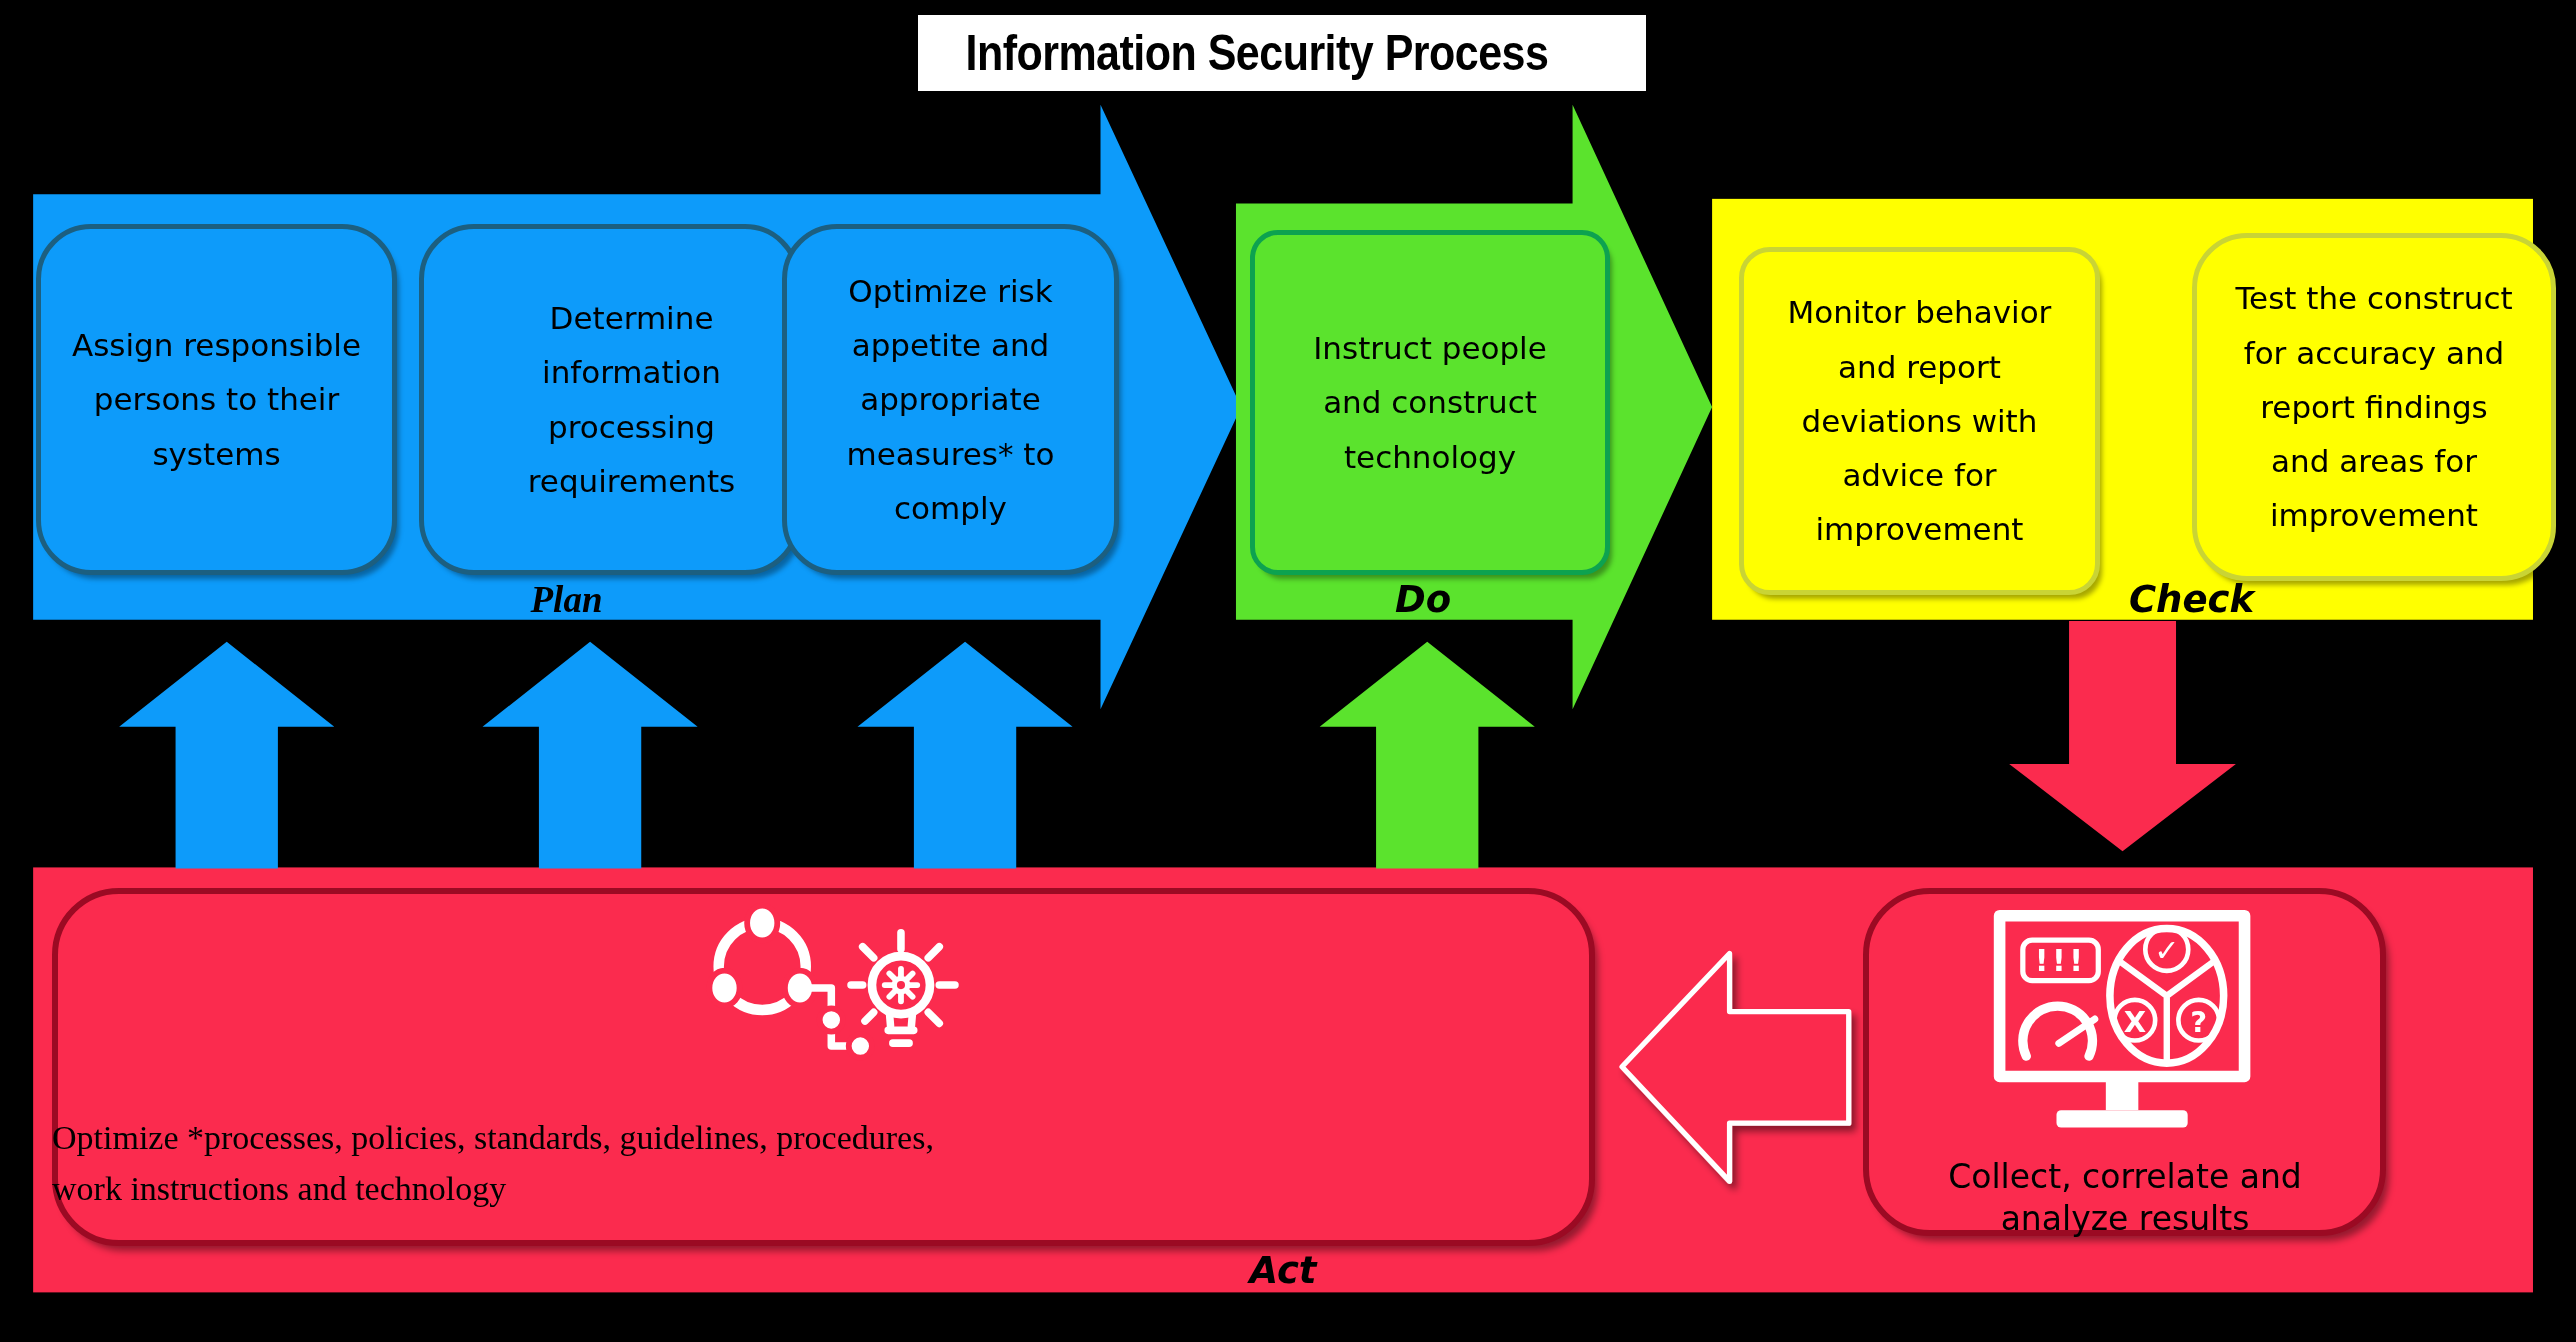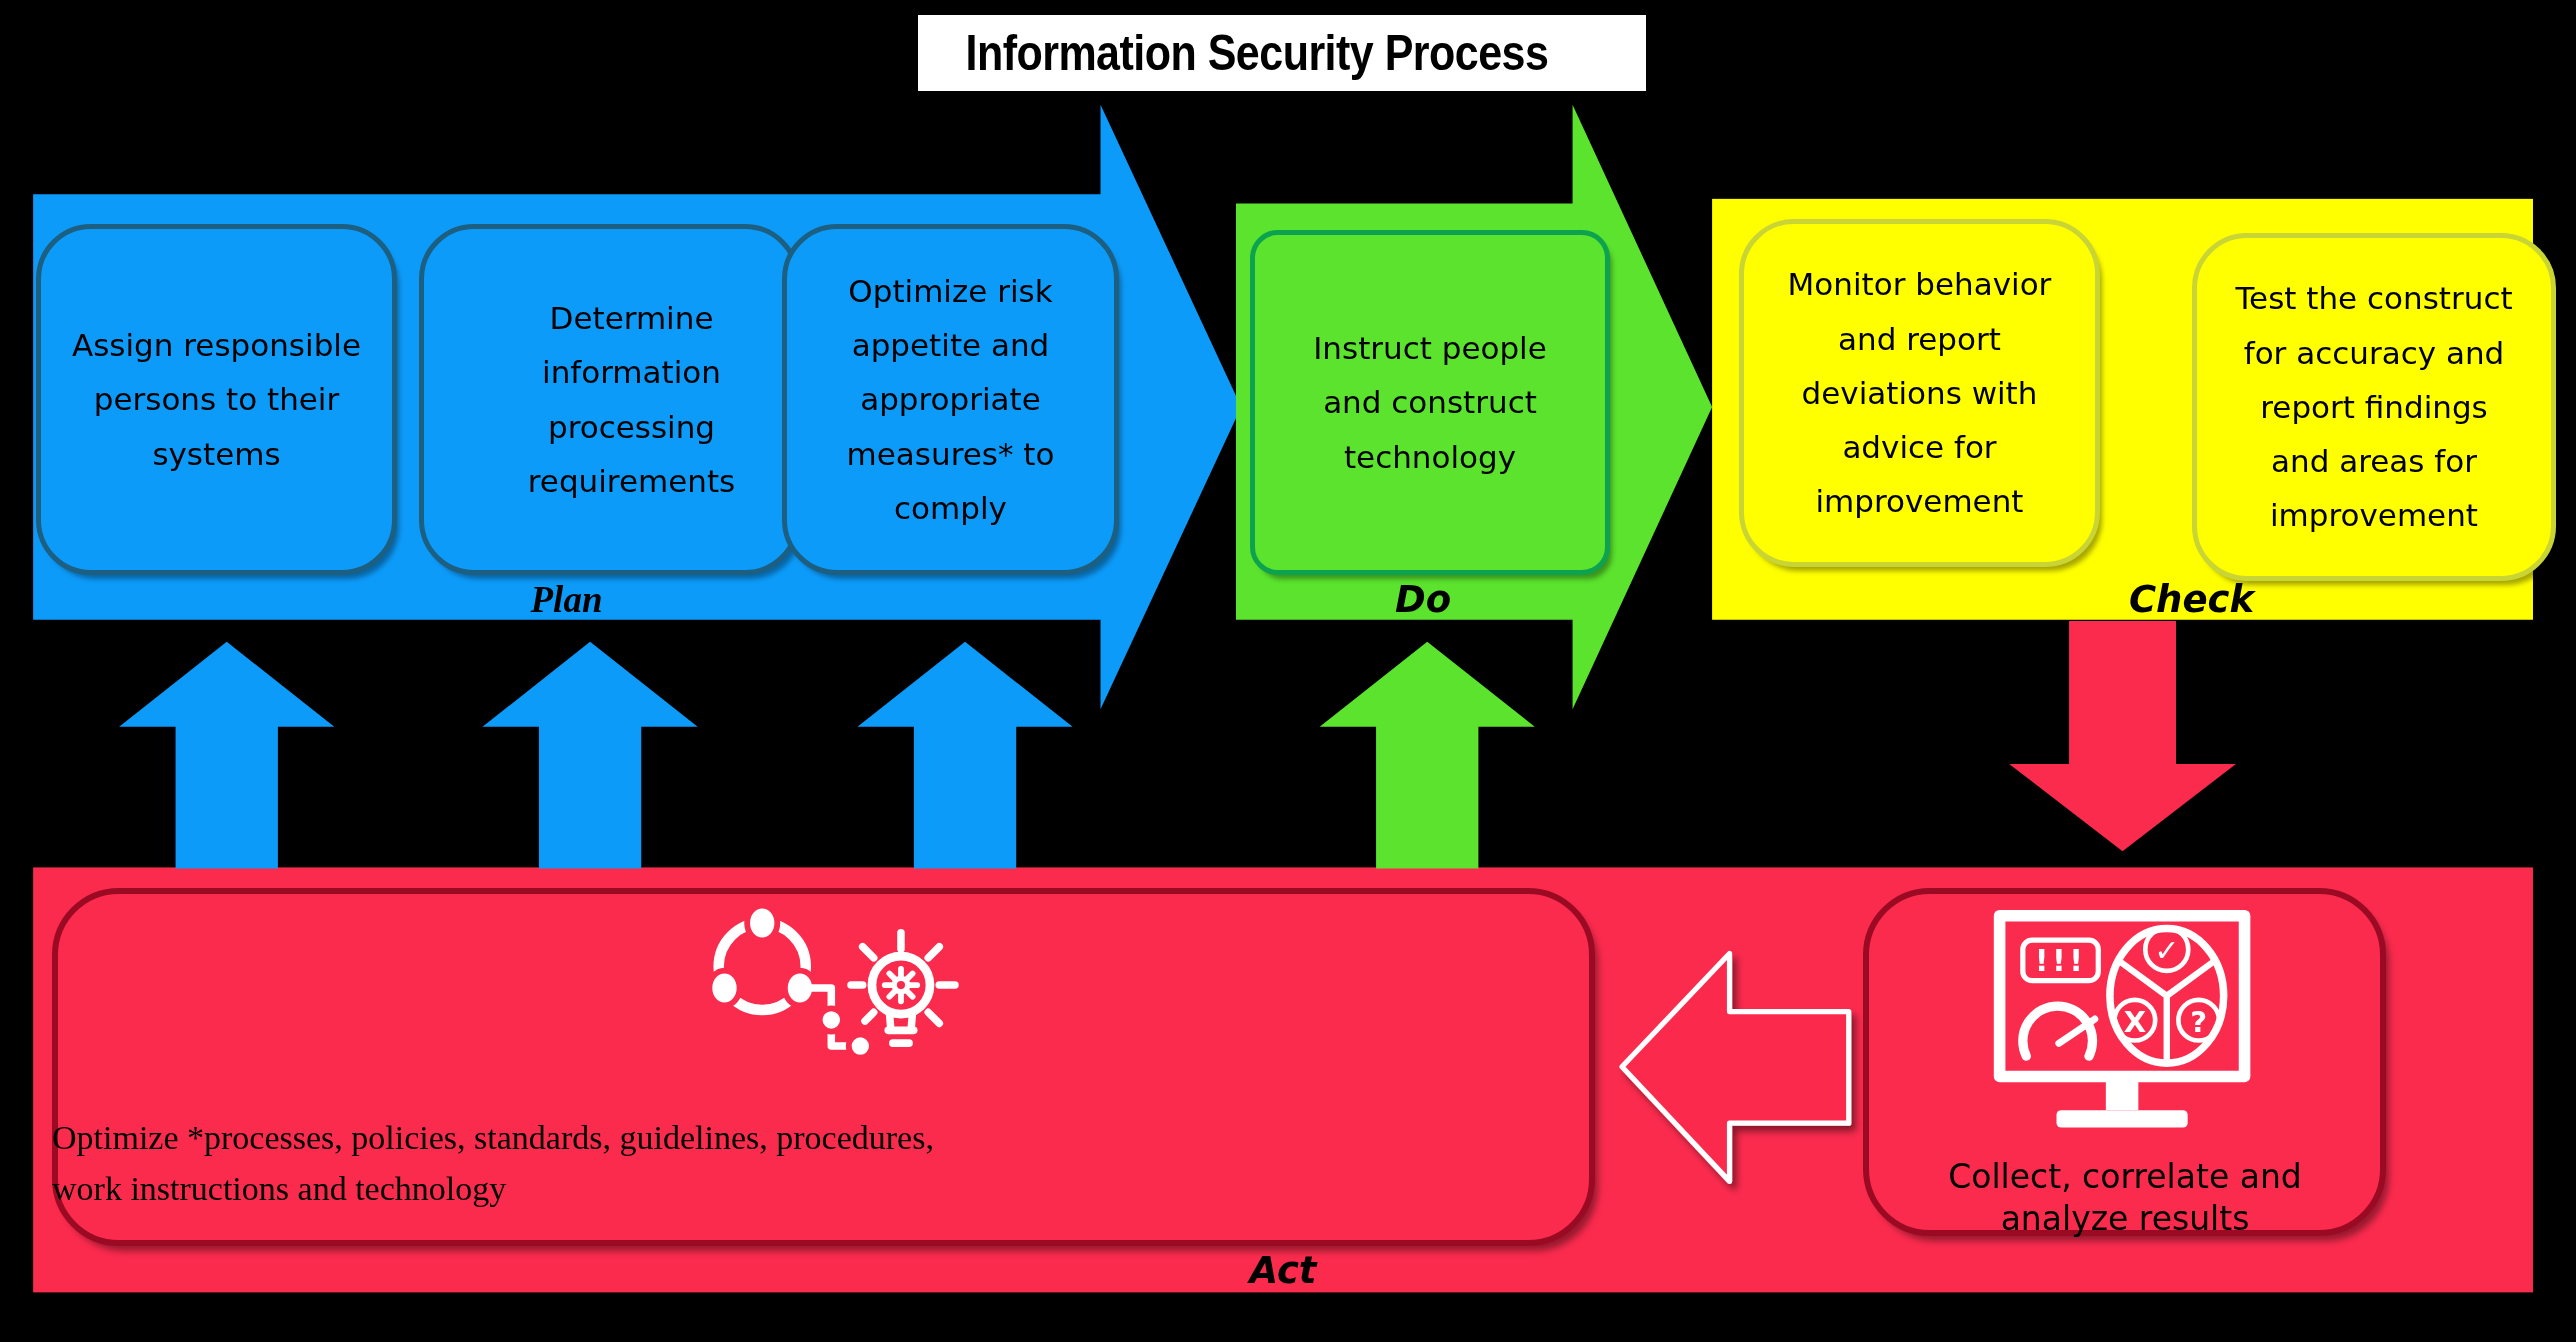--- a/index.html
+++ b/index.html
@@ -104,21 +104,21 @@
 appropriate
 measures* to
 comply</div>
   <div class="band-label" style="left:33px;top:577px;width:1067px;font-family:Liberation Serif, serif;">Plan</div>
 
   <div class="node do" style="left:1250px;top:230px;width:350px;height:335px;border-radius:28px;">Instruct people
 and construct
 technology</div>
   <div class="band-label" style="left:1236px;top:577px;width:374px;">Do</div>
 
-  <div class="node check" style="left:1739px;top:219px;width:351px;height:338px;">Monitor behavior
+  <div class="node check" style="left:1739px;top:247px;width:351px;height:338px;border-radius:31px;">Monitor behavior
 and report
 deviations with
 advice for
 improvement</div>
   <div class="node check" style="left:2148px;top:233px;width:354px;height:338px;margin-left:44px;">Test the construct
 for accuracy and
 report findings
 and areas for
 improvement</div>
   <div class="band-label" style="left:1712px;top:577px;width:959px;">Check</div>

